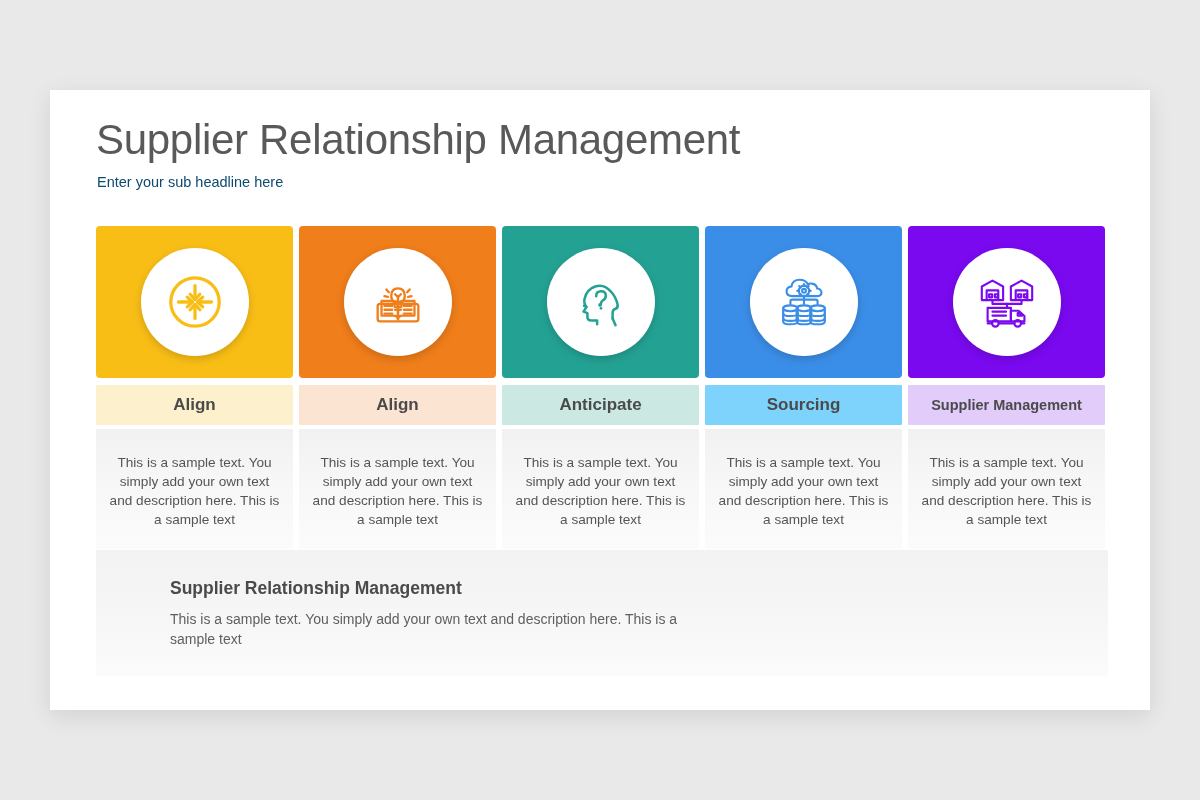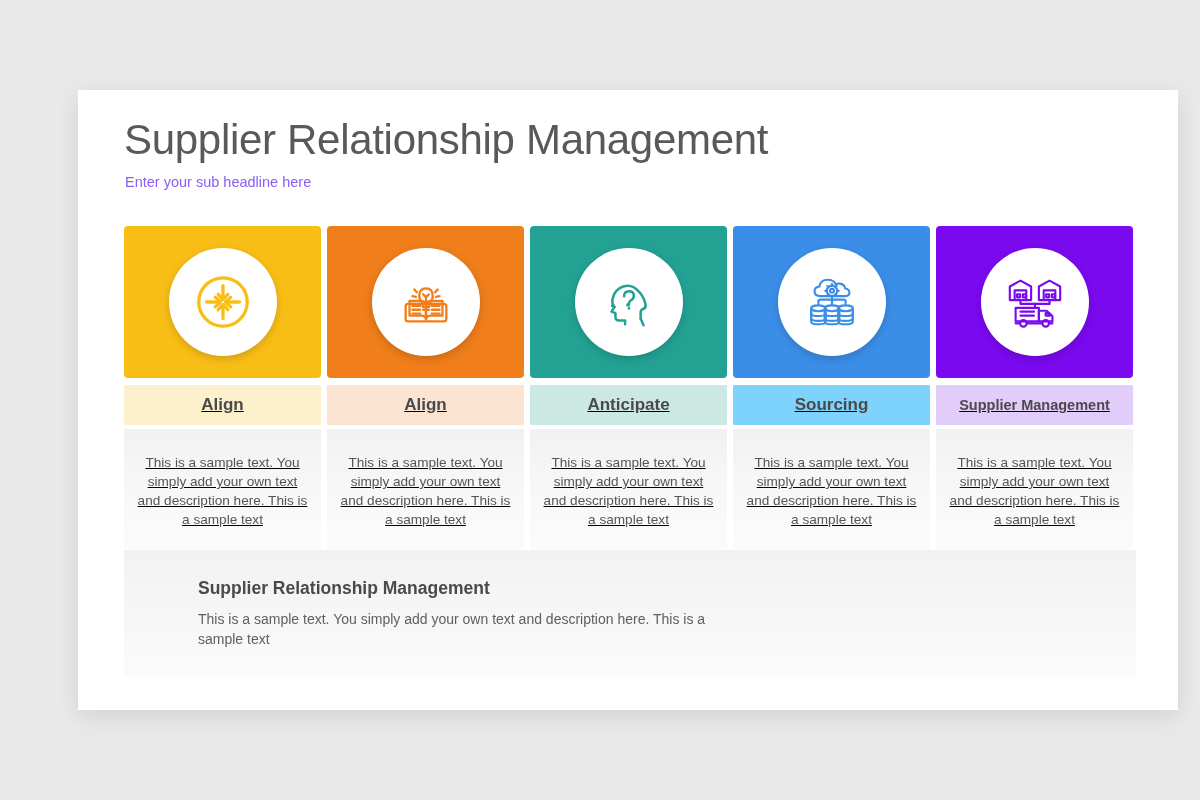--- a/index.html
+++ b/index.html
@@ -8,36 +8,35 @@
     background:#e9e9e9;
     font-family:"Liberation Sans", sans-serif;
     overflow:hidden;
   }
   #slide {
     position:absolute;
     left:50px; top:90px;
     width:1100px; height:620px;
     background:#ffffff;
     box-shadow:0 6px 22px rgba(0,0,0,0.10);
-    margin-left:28px;
   }
   #page-title {
     position:absolute; left:46px; top:26px;
     font-size:42px; font-weight:400; color:#595959;
     letter-spacing:-0.3px; white-space:nowrap;
   }
   #page-subtitle {
     position:absolute; left:47px; top:84px;
-    font-size:14.5px; font-weight:400; color:#8b5cf6;text-align:right;
+    font-size:14.5px; font-weight:400; color:#0c4a6e;text-align:right;
   }
   #cards {
     position:absolute; left:46px; top:136px;
     width:1012px; display:flex; gap:6px;
   }
-  .card { width:197px; display:flex; flex-direction:column;text-decoration:underline; }
+  .card { width:197px; display:flex; flex-direction:column; }
   .card-icon-panel {
     height:152px; border-radius:4px;
     display:flex; align-items:center; justify-content:center;
     position:relative;
   }
   .icon-disc {
     width:108px; height:108px; border-radius:50%;
     background:#ffffff;
     box-shadow:0 3px 9px rgba(0,0,0,0.17);
     display:flex; align-items:center; justify-content:center;

